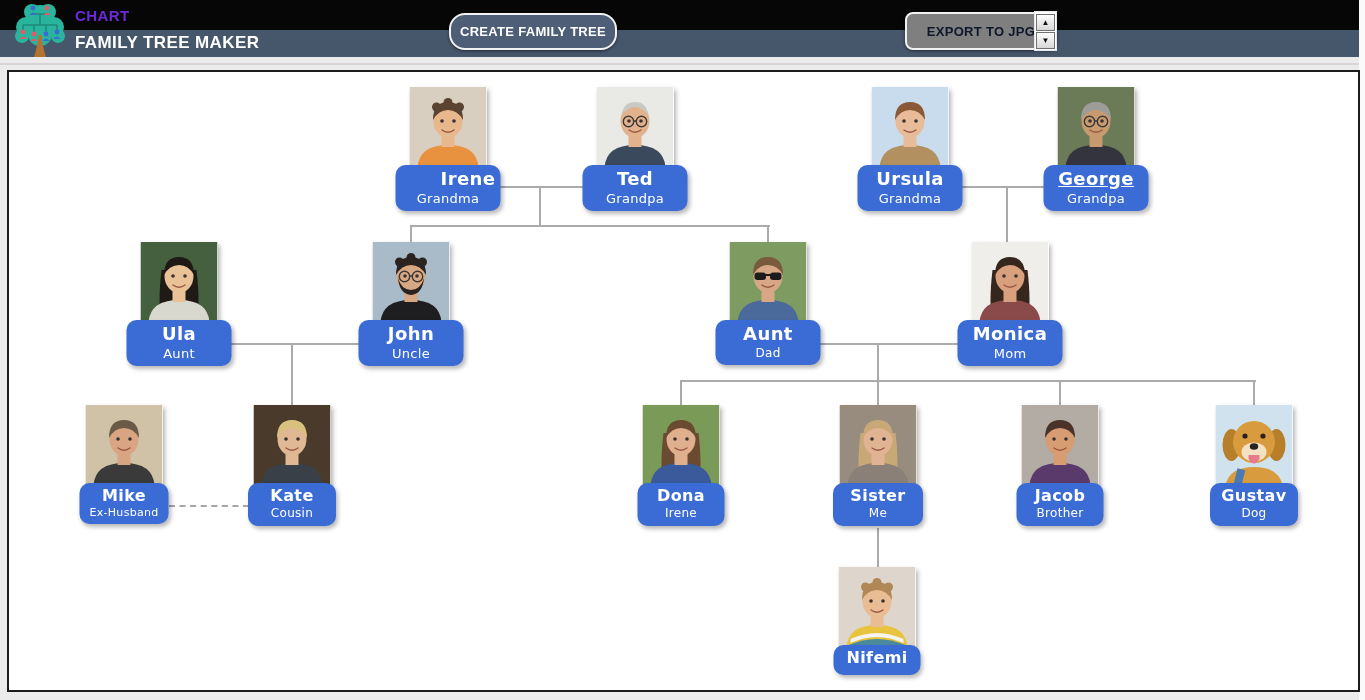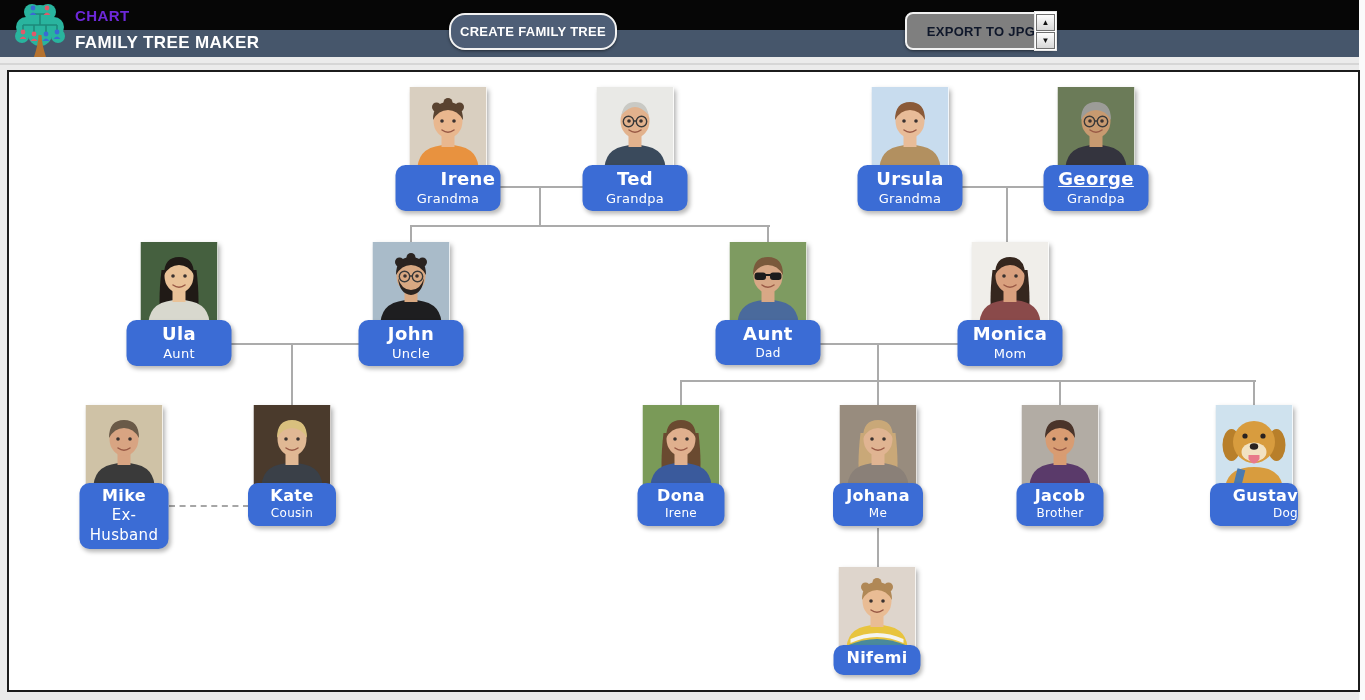--- a/index.html
+++ b/index.html
@@ -329,21 +329,21 @@
           <rect x="32" y="44" width="13" height="16" fill="#D8A482"></rect>
           <ellipse cx="38.5" cy="34" rx="14.5" ry="17" fill="#D8A482"></ellipse>
           <path d="M23.5,33 Q23.5,15 38.5,15 Q53.5,15 53.5,33 Q48,23 38.5,23 Q29,23 23.5,33 Z" fill="#6A5A48"></path>
           <circle cx="32.5" cy="34" r="1.8" fill="#3a3230"></circle>
           <circle cx="44.5" cy="34" r="1.8" fill="#3a3230"></circle>
           <path d="M32.5,43 Q38.5,47.5 44.5,43" stroke="#9a5a46" stroke-width="1.5" fill="none" stroke-linecap="round"></path>
         </svg>
       </div>
       <div class="plabel" style="width: 89px;">
         <div class="pname" style="font-size: 16px;">Mike</div>
-        <div class="prel" style="font-size: 15px;">Ex-Husband</div>
+        <div class="prel" style="font-size: 11px;">Ex-Husband</div>
       </div>
     </div>
     <div class="person" style="left: 283px; top: 333px;">
       <div class="photo">
         <svg width="77" height="80" viewBox="0 0 77 80">
           <rect width="77" height="80" fill="#4A3A2C"></rect>
           <path d="M8,80 Q10,58 38.5,58 Q67,58 69,80 Z" fill="#3A4048"></path>
           <rect x="32" y="44" width="13" height="16" fill="#E0B894"></rect>
           <ellipse cx="38.5" cy="34" rx="14.5" ry="17" fill="#E0B894"></ellipse>
           <path d="M23.5,33 Q23.5,15 38.5,15 Q53.5,15 53.5,33 Q48,23 38.5,23 Q29,23 23.5,33 Z" fill="#D9C07E"></path>
@@ -384,21 +384,21 @@
           <path d="M8,80 Q10,58 38.5,58 Q67,58 69,80 Z" fill="#8A8078"></path>
           <rect x="32" y="44" width="13" height="16" fill="#E0B492"></rect>
           <ellipse cx="38.5" cy="34" rx="14.5" ry="17" fill="#E0B492"></ellipse>
           <path d="M23.5,33 Q23.5,15 38.5,15 Q53.5,15 53.5,33 Q48,23 38.5,23 Q29,23 23.5,33 Z" fill="#C9A878"></path>
           <circle cx="32.5" cy="34" r="1.8" fill="#3a3230"></circle>
           <circle cx="44.5" cy="34" r="1.8" fill="#3a3230"></circle>
           <path d="M32.5,43 Q38.5,47.5 44.5,43" stroke="#9a5a46" stroke-width="1.5" fill="none" stroke-linecap="round"></path>
         </svg>
       </div>
       <div class="plabel" style="width: 90px;">
-        <div class="pname" style="font-size: 16px;">Johana</div>
+        <div class="pname" style="font-size: 16px;">Sister</div>
         <div class="prel" style="font-size: 12px;">Me</div>
       </div>
     </div>
     <div class="person" style="left: 1051px; top: 333px;">
       <div class="photo">
         <svg width="77" height="80" viewBox="0 0 77 80">
           <rect width="77" height="80" fill="#B2ACA4"></rect>
           <path d="M8,80 Q10,58 38.5,58 Q67,58 69,80 Z" fill="#5A3A6A"></path>
           <rect x="32" y="44" width="13" height="16" fill="#D89C72"></rect>
           <ellipse cx="38.5" cy="34" rx="14.5" ry="17" fill="#D89C72"></ellipse>
@@ -422,21 +422,21 @@
           <path d="M10,80 Q14,62 38.5,62 Q63,62 67,80 Z" fill="#D89C3E"></path>
           <rect x="20" y="64" width="8" height="16" fill="#4a7ab0" transform="rotate(14 24 72)"></rect>
           <circle cx="38.5" cy="37" r="21" fill="#D89C3E"></circle>
           <ellipse cx="38.5" cy="47" rx="12.5" ry="9.5" fill="#f2e2c2"></ellipse>
           <ellipse cx="38.5" cy="41.5" rx="4.2" ry="3.2" fill="#2a2220"></ellipse>
           <path d="M33,54 q5.5,9 11,0 l0,-4 -11,0 z" fill="#e87a8a"></path>
           <circle cx="29.5" cy="31" r="2.6" fill="#2a2220"></circle>
           <circle cx="47.5" cy="31" r="2.6" fill="#2a2220"></circle>
         </svg>
       </div>
-      <div class="plabel" style="width: 88px; text-align: right;">
+      <div class="plabel" style="width: 88px;">
         <div class="pname" style="font-size: 16px;">Gustav</div>
         <div class="prel" style="font-size: 12px;">Dog</div>
       </div>
     </div>
     <div class="person" style="left: 868px; top: 495px;">
       <div class="photo">
         <svg width="77" height="80" viewBox="0 0 77 80">
           <rect width="77" height="80" fill="#DED5CC"></rect>
           <path d="M8,80 Q10,58 38.5,58 Q67,58 69,80 Z" fill="#E8C43E"></path>
           <path d="M12,72 Q38.5,60 65,72 L65,76 Q38.5,64 12,76 Z" fill="#f4f4f0"></path>

